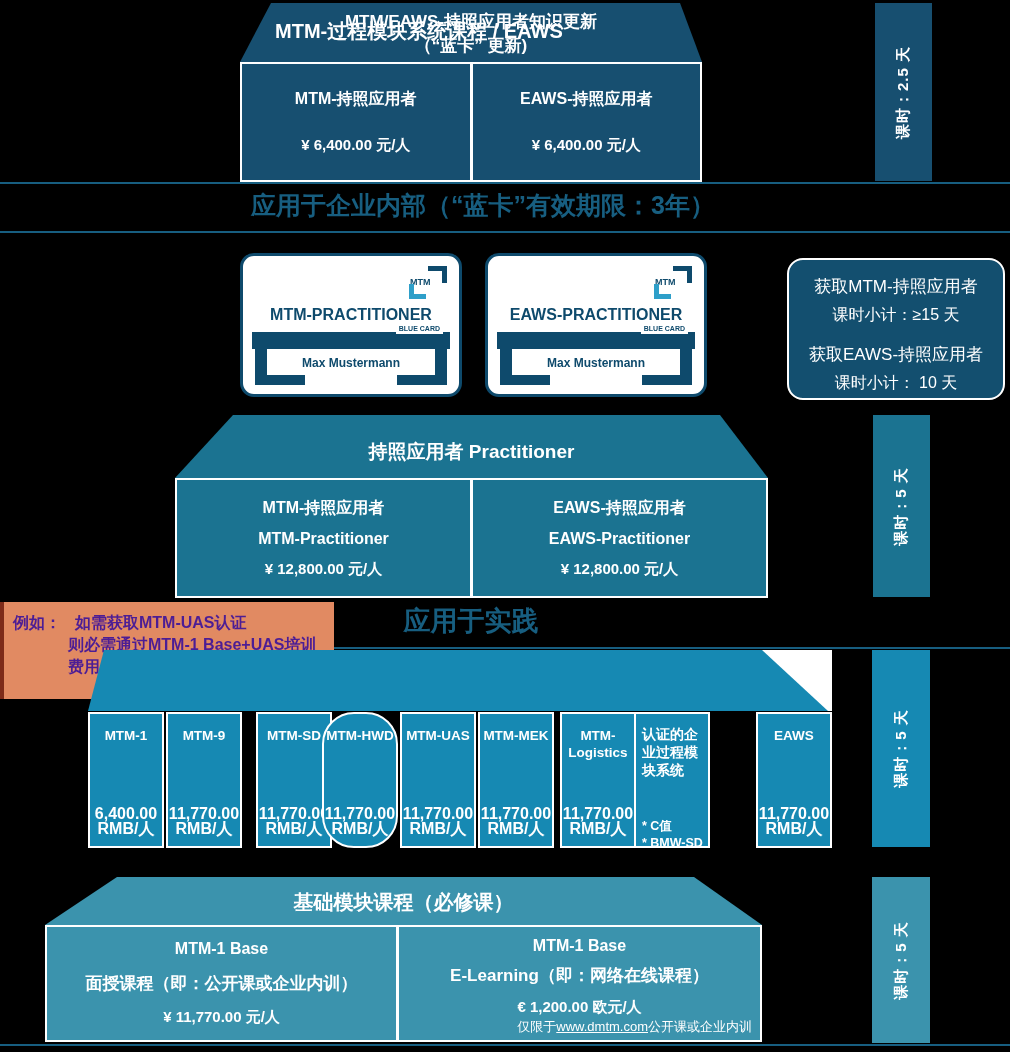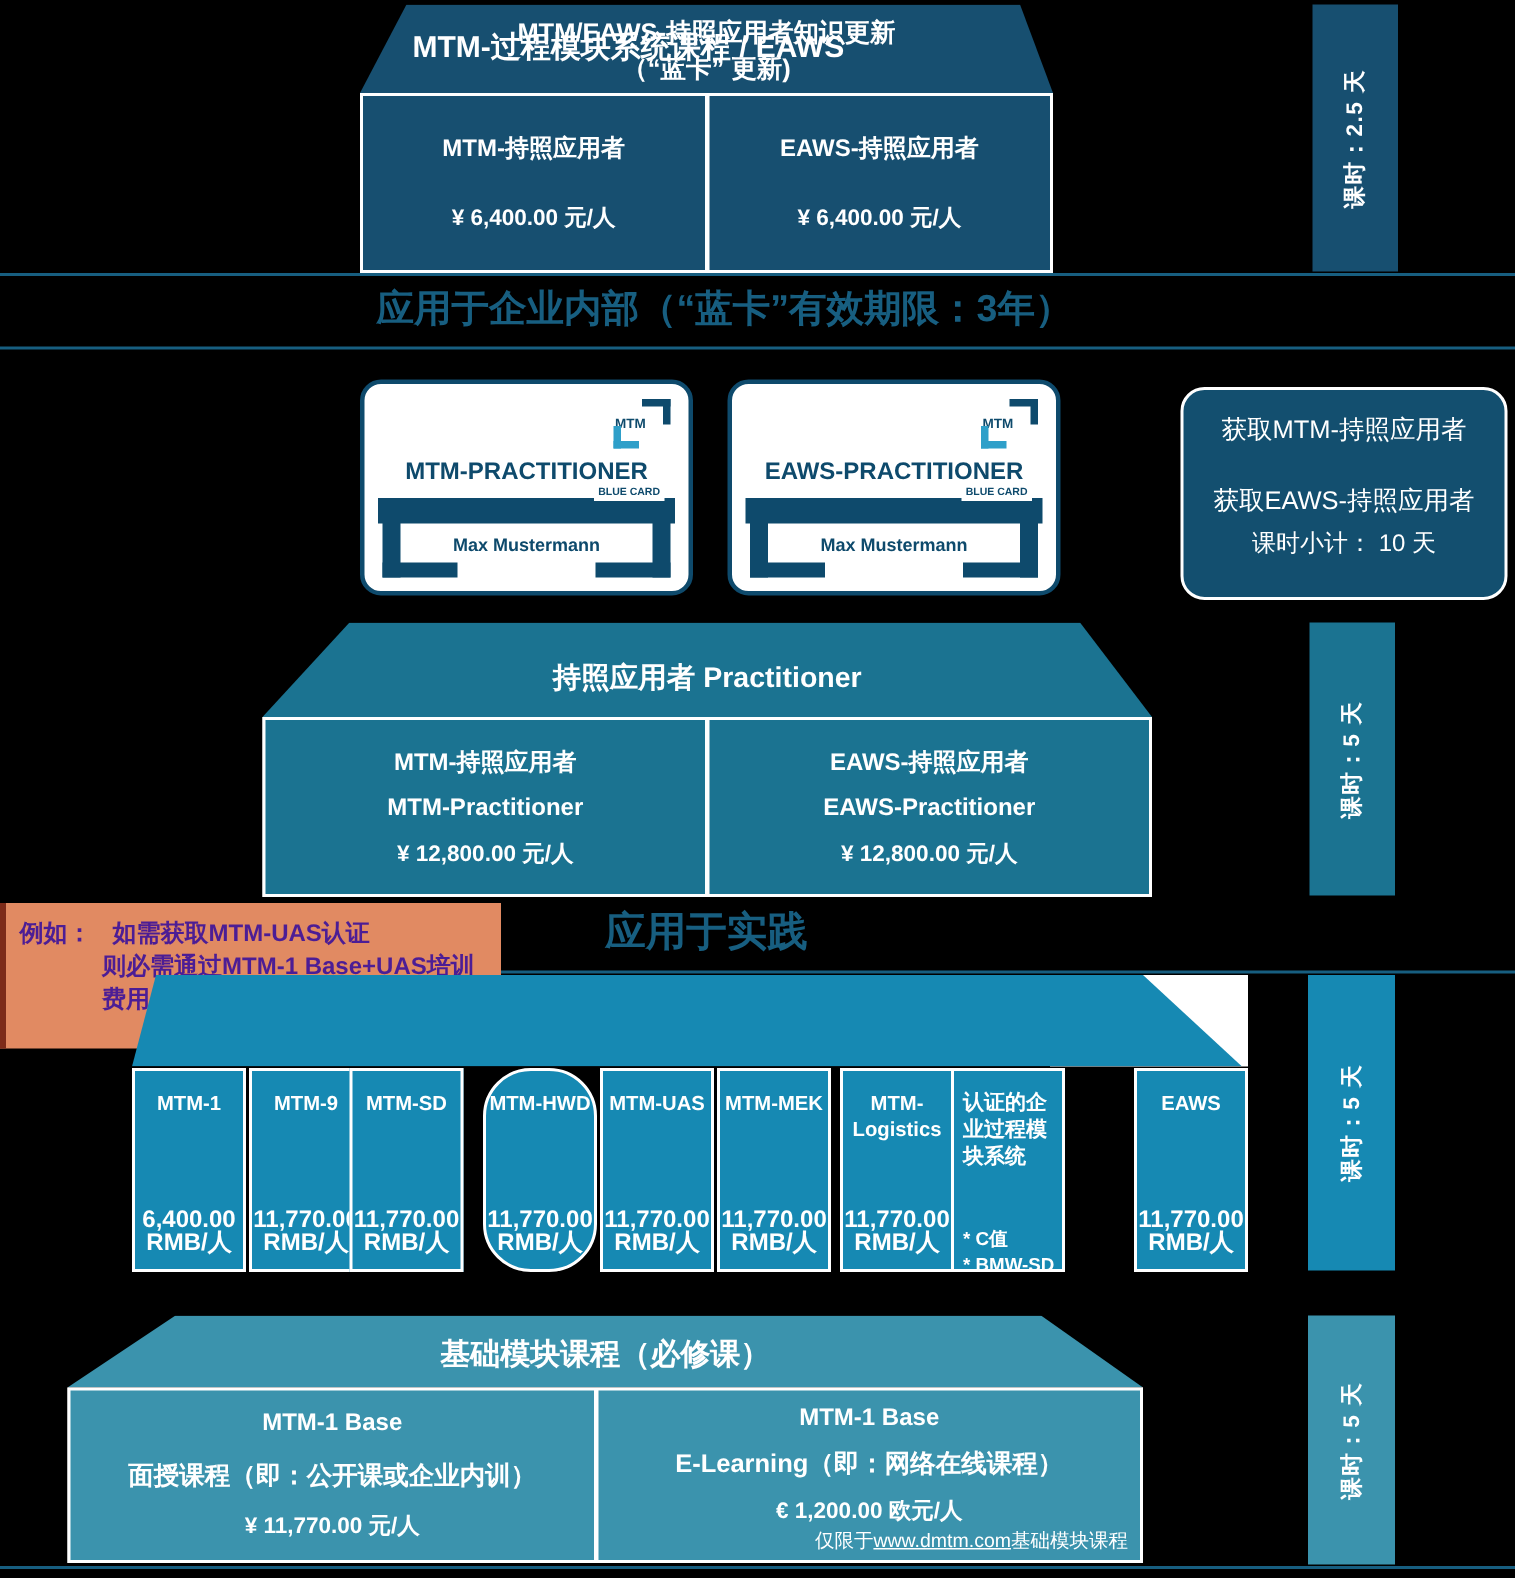--- a/index.html
+++ b/index.html
@@ -72,21 +72,21 @@
   #mod-trap{left:88px;top:650px;width:744px;height:61px;background:#1689B3;
     clip-path:polygon(16px 0,calc(100% - 70px) 0,calc(100% - 4px) 100%,0 100%);}
   #mod-title{position:absolute;left:275px;top:18px;font-size:20px;font-weight:bold;color:#fff;white-space:nowrap;}
   .mod-box{top:712px;width:76px;height:136px;background:#1689B3;border:2px solid #fff;box-sizing:border-box;
     color:#fff;font-weight:bold;display:flex;flex-direction:column;align-items:center;text-align:center;padding:13px 2px 10px;}
   .mod-name{font-size:13.5px;line-height:17px;overflow-wrap:break-word;max-width:72px;}
   .mod-price{margin-top:auto;font-size:16px;line-height:15px;}
   .mod-box.cert{align-items:flex-start;text-align:left;padding:11px 2px 8px 6px;}
   .cert .mod-name{font-size:14px;line-height:18px;max-width:60px;}
   .cert-bullets{margin-top:auto;font-size:12.5px;line-height:17px;white-space:pre-line;}
-  #mod-0{left:88px;}  #mod-1{left:166px;} #mod-2{left:233px;align-items:center;} #mod-3{left:322px;border-radius:32px;}
+  #mod-0{left:88px;}  #mod-1{left:166px;} #mod-2{left:256px;align-items:center;} #mod-3{left:322px;border-radius:32px;}
   #mod-4{left:400px;} #mod-5{left:478px;} #mod-6{left:560px;} #mod-7{left:634px;gap:39px;} #mod-8{left:756px;}
   #vbar-mod{left:872px;top:650px;width:58px;height:197px;background:#1689B3;}
 
   
   #base-trap{left:45px;top:877px;width:717px;height:48px;background:#3B93AD;
     clip-path:polygon(72px 0,calc(100% - 68px) 0,100% 100%,0 100%);padding-top:12px;box-sizing:border-box;font-size:20px;}
   #base-row{left:45px;top:925px;width:717px;height:117px;}
   #base-row .cell{background:#3B93AD;}
   .base-l1{font-size:16px;}
   .base-l2{font-size:17px;}
@@ -148,20 +148,21 @@
     <div class="card-title">EAWS-PRACTITIONER</div>
     <div class="card-bar"></div>
     <div class="card-badge">BLUE CARD</div>
     <div class="card-holder">Max Mustermann</div>
     <div class="card-corner-bl"></div>
     <div class="card-corner-br"></div>
   </div>
 
   <div class="abs" id="summary-box">
     <div class="sum-label">获取MTM-持照应用者</div>
+    <div class="sum-value">课时小计：≥15 天</div>
     <div id="sum-gap"></div>
     <div class="sum-label">获取EAWS-持照应用者</div>
     <div class="sum-value">课时小计： 10 天</div>
   </div>
 
   <div class="abs trap" id="prac-trap">持照应用者 Practitioner</div>
   <div class="abs row" id="prac-row">
     <div class="cell">
       <div>MTM-持照应用者</div>
       <div>MTM-Practitioner</div>
@@ -240,21 +241,21 @@
     <div class="cell">
       <div class="base-l1">MTM-1 Base</div>
       <div class="base-l2">面授课程（即：公开课或企业内训）</div>
       <div class="base-price">¥ 11,770.00 元/人</div>
     </div>
     <div class="cell" id="base-cell-right">
       <div class="base-l1">MTM-1 Base</div>
       <div class="base-l2">E-Learning（即：网络在线课程）</div>
       <div class="base-price">€ 1,200.00 欧元/人</div>
       <div class="base-note">
-        <span>仅限于</span><span class="lnk">www.dmtm.com</span><span>基础模块课程</span>
+        <span>仅限于</span><span class="lnk">www.dmtm.com</span><span>公开课或企业内训</span>
       </div>
     </div>
   </div>
   <div class="abs vbar" id="vbar-base">
     <span>课时：5 天</span>
   </div>
   <div class="abs hline" id="line-d"></div>
 
 </div>
 

